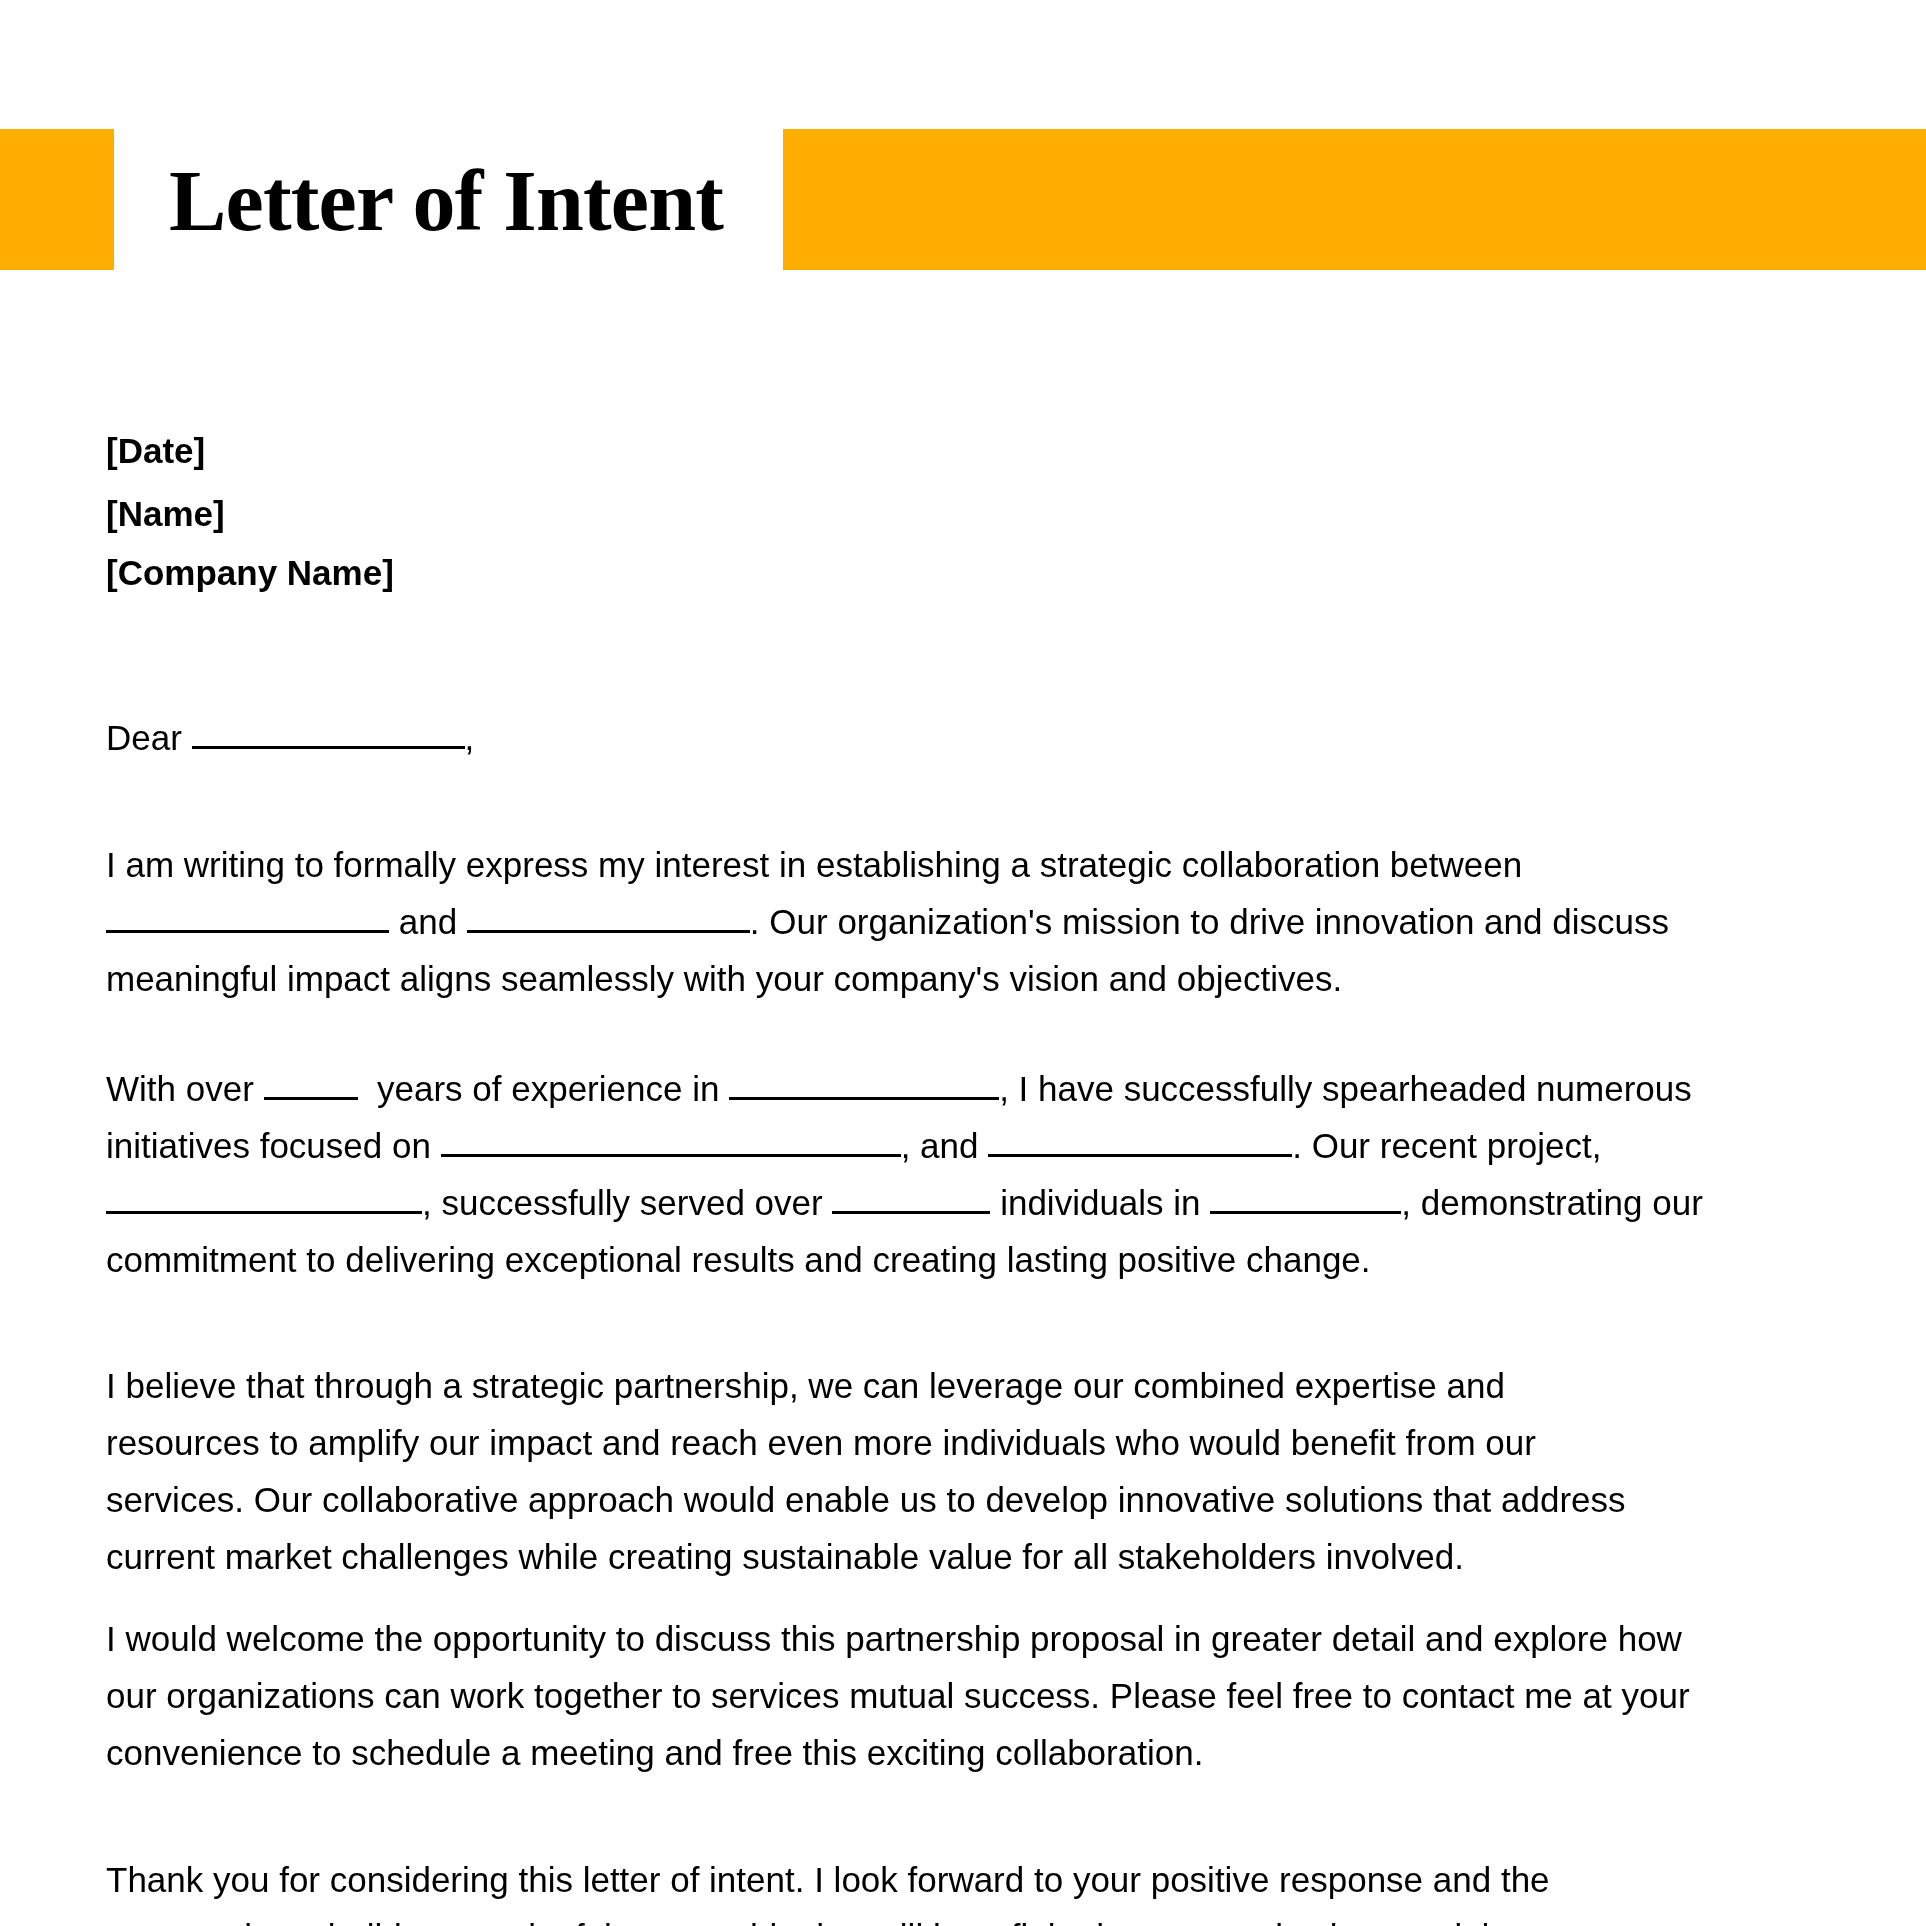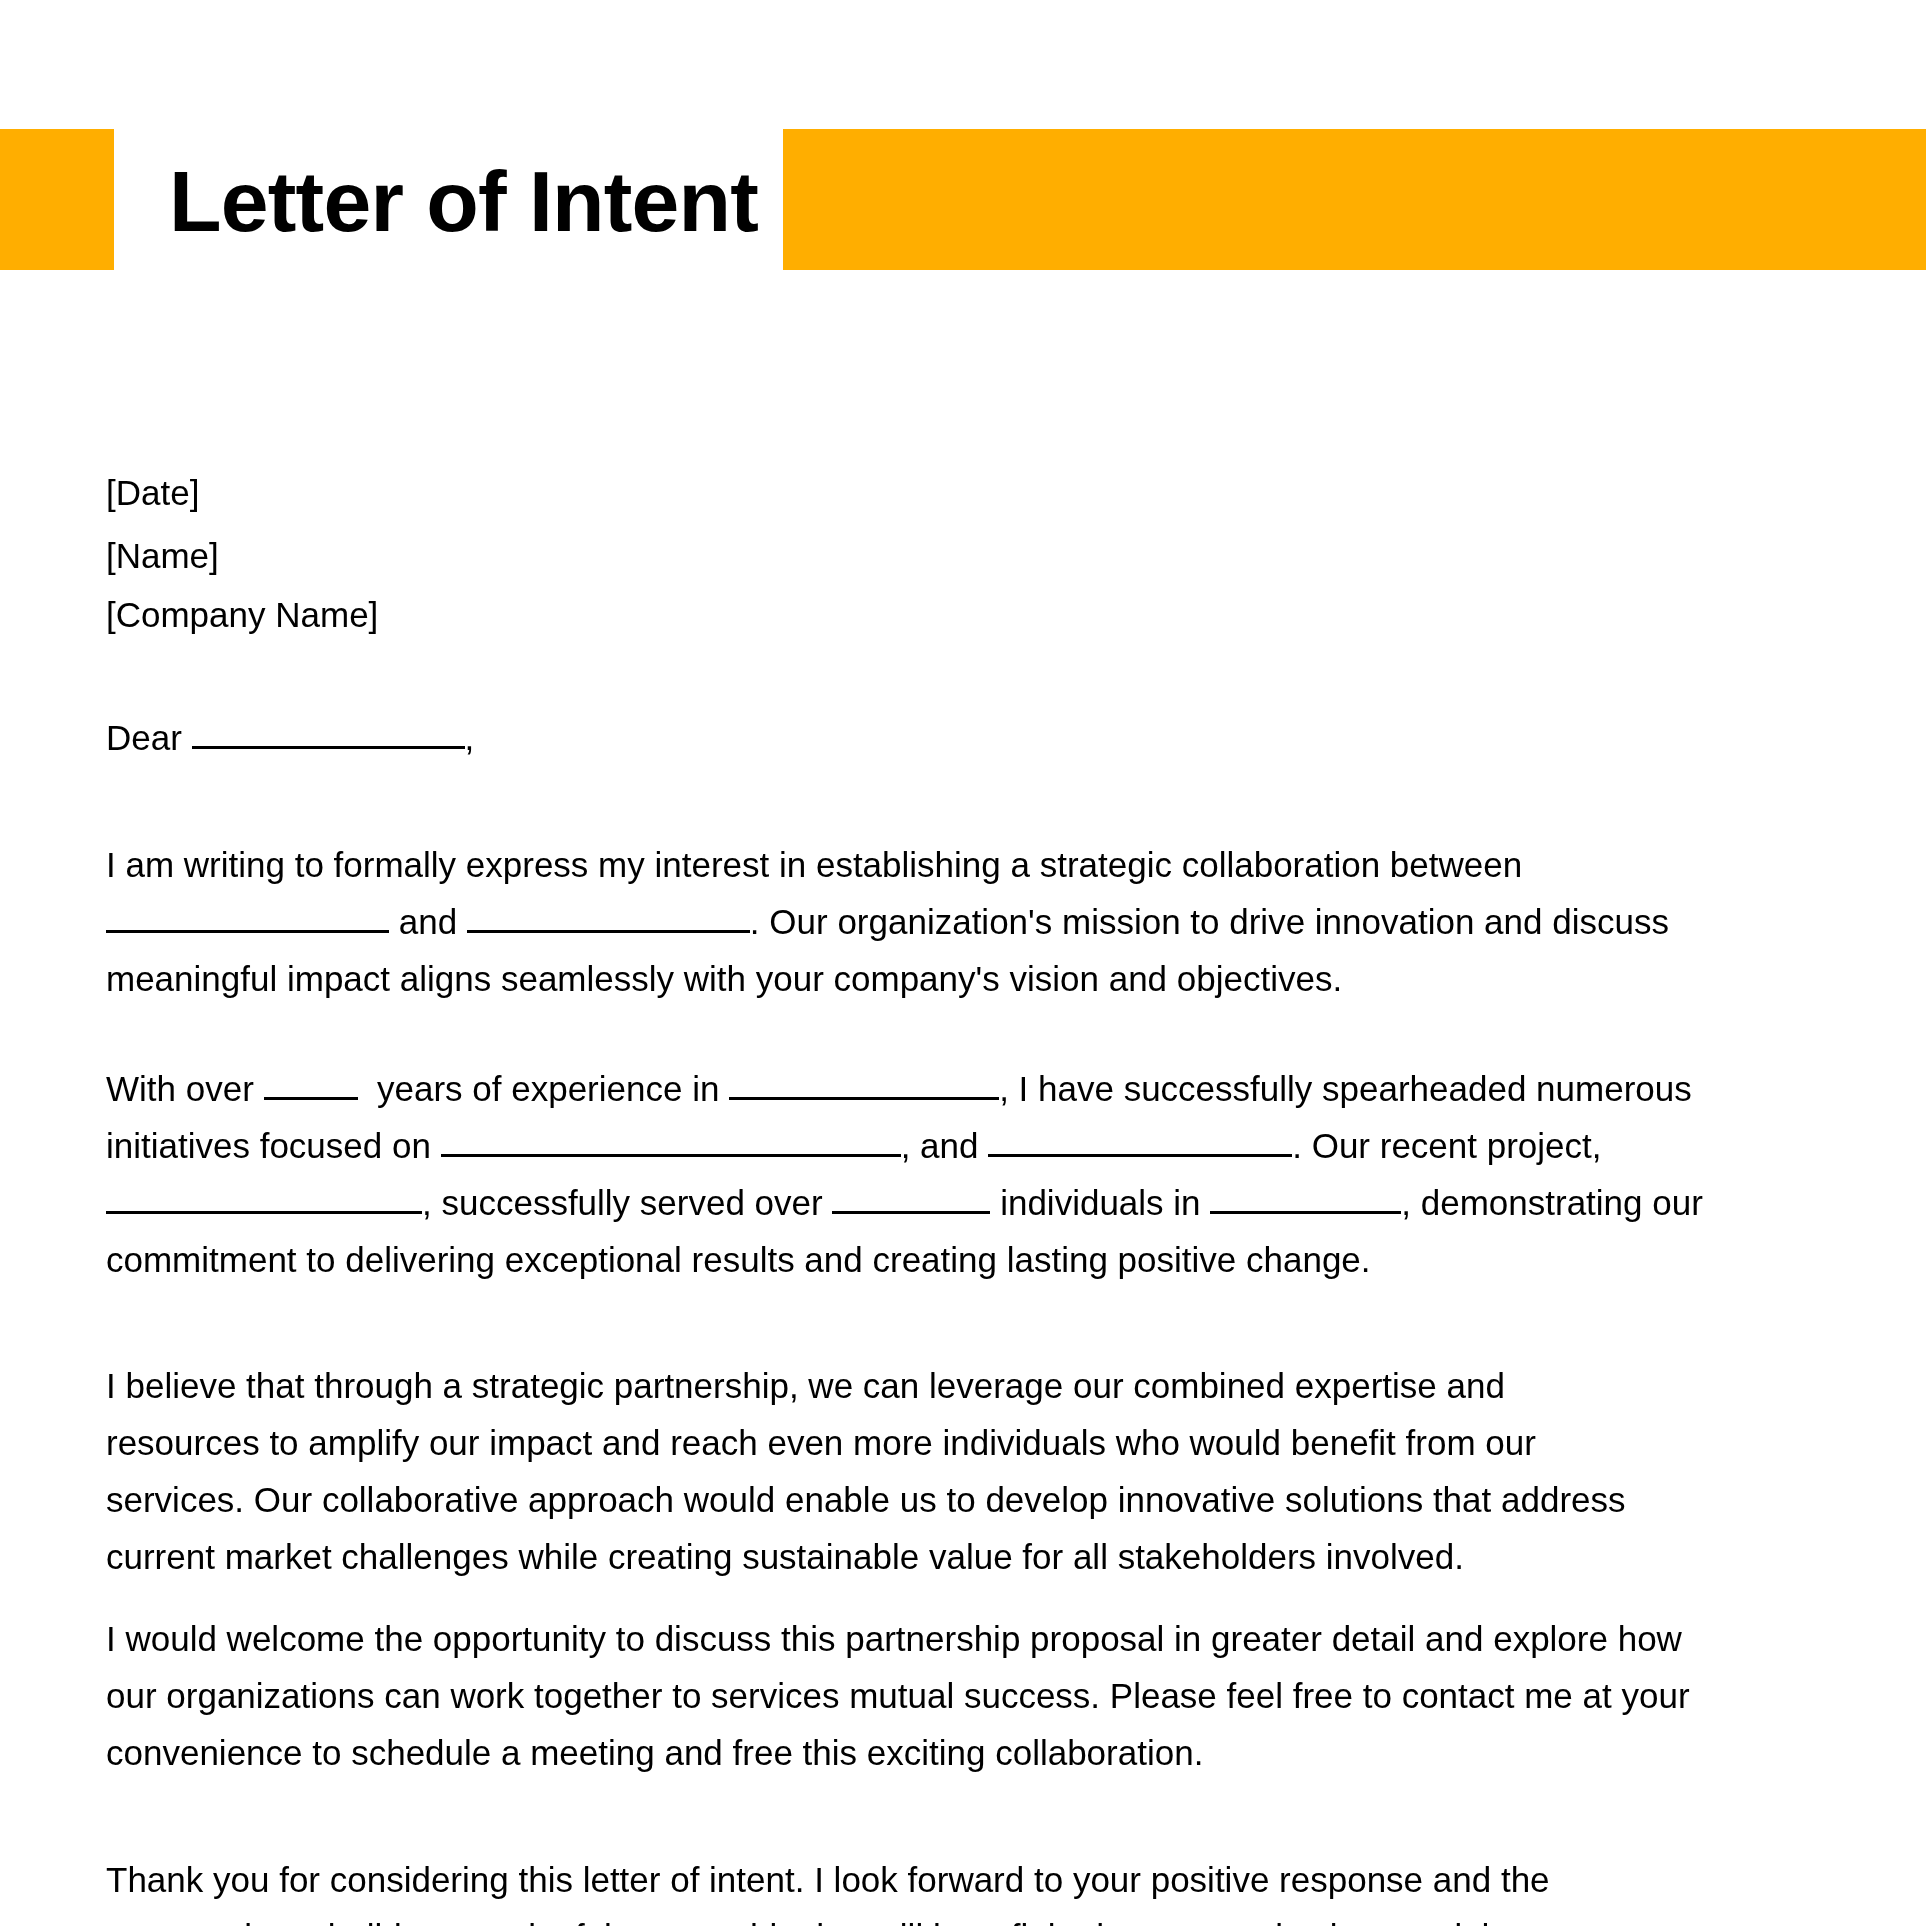--- a/index.html
+++ b/index.html
@@ -2,23 +2,23 @@
 <html style="font-size:6.2px"><head>
 <meta charset="utf-8">
 <style>
   html, body { margin: 0; padding: 0; background: #ffffff; }
   body { width: 1990px; height: 2816px; position: relative; overflow: hidden;
          font-family: "Liberation Sans", "DejaVu Sans", sans-serif; color: #000; }
   .bar { position: absolute; background: #FFAE00; }
   .bar-left { left: 0; top: 129px; width: 114px; height: 141px; }
   .bar-right { left: 783px; top: 129px; width: 1186px; height: 141px; }
   .title { position: absolute; left: 169px; top: 143px; font-size: 86px; font-weight: 700;
-           line-height: 116px; letter-spacing: -0.8px; white-space: nowrap; }
+           line-height: 116px; letter-spacing: -0.8px; white-space: nowrap; font-family: Liberation Serif, serif; }
   .line { position: absolute; left: 106px; font-size: 35px; line-height: 42px; white-space: pre; }
-  .bold { font-weight: 400; margin-top: 42px; }
+  .bold { font-weight: 700; }
   .blank { display: inline-block; border-bottom: 3.5px solid #000; height: 0; vertical-align: baseline;
            position: relative; top: -1.5px; }
 </style>
 </head>
 <body>
 
 <div class="bar bar-left" style="background: rgb(255, 174, 0);"></div>
 <div class="bar bar-right" style="background: rgb(255, 174, 0);"></div>
 <div class="title">Letter of Intent</div>
 

